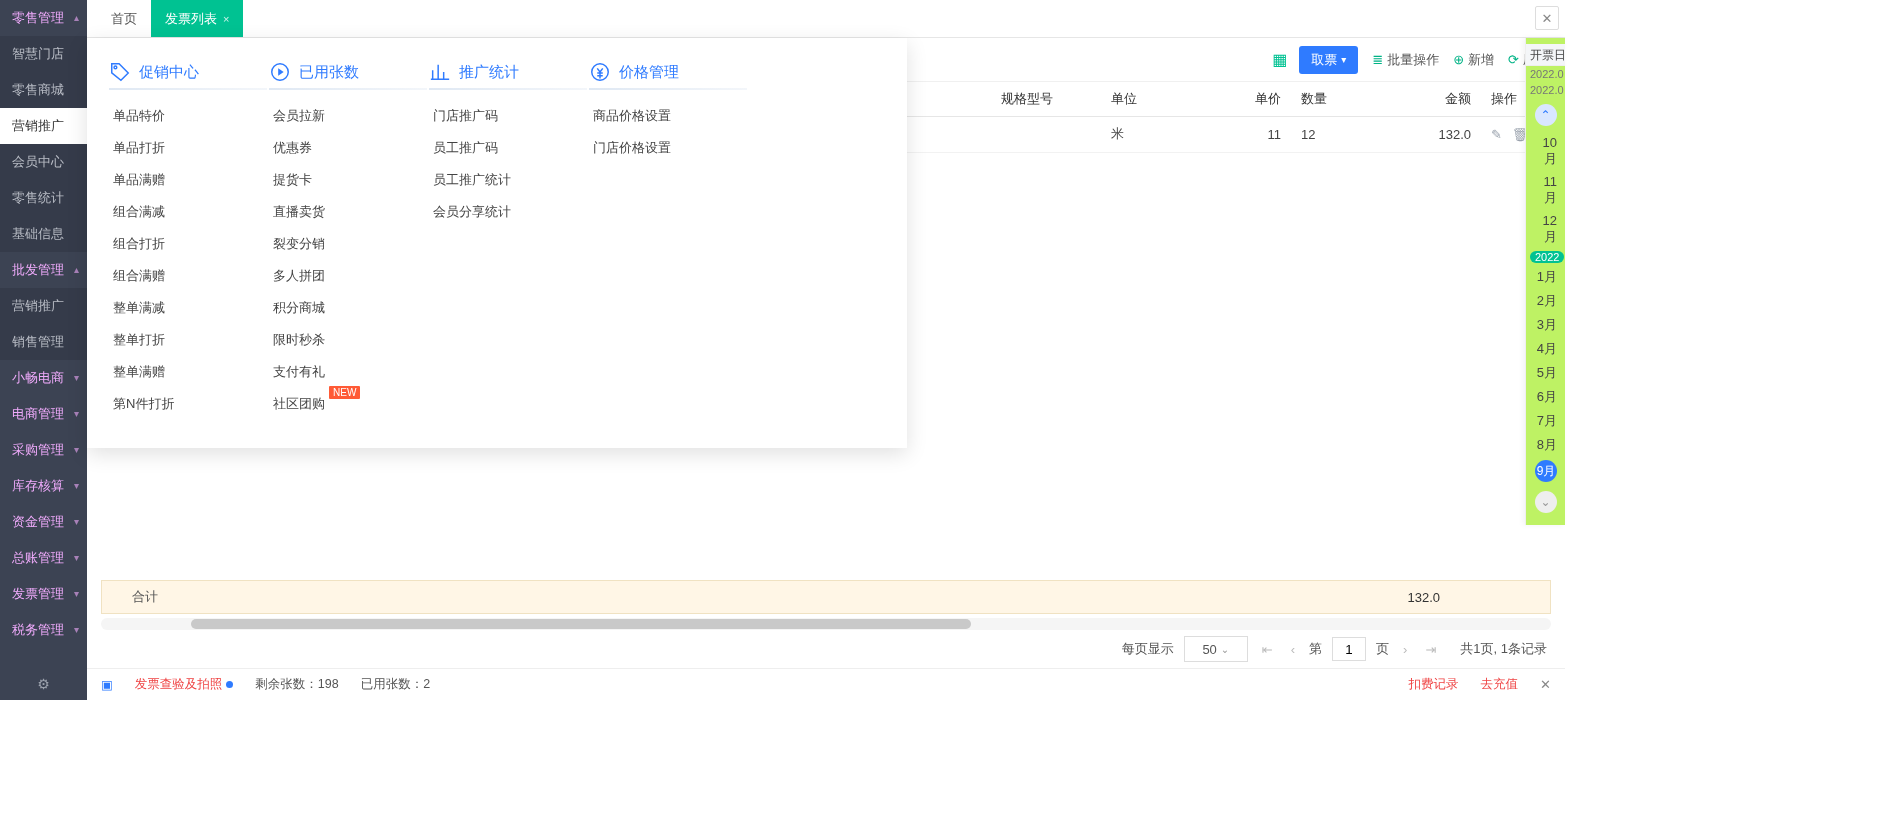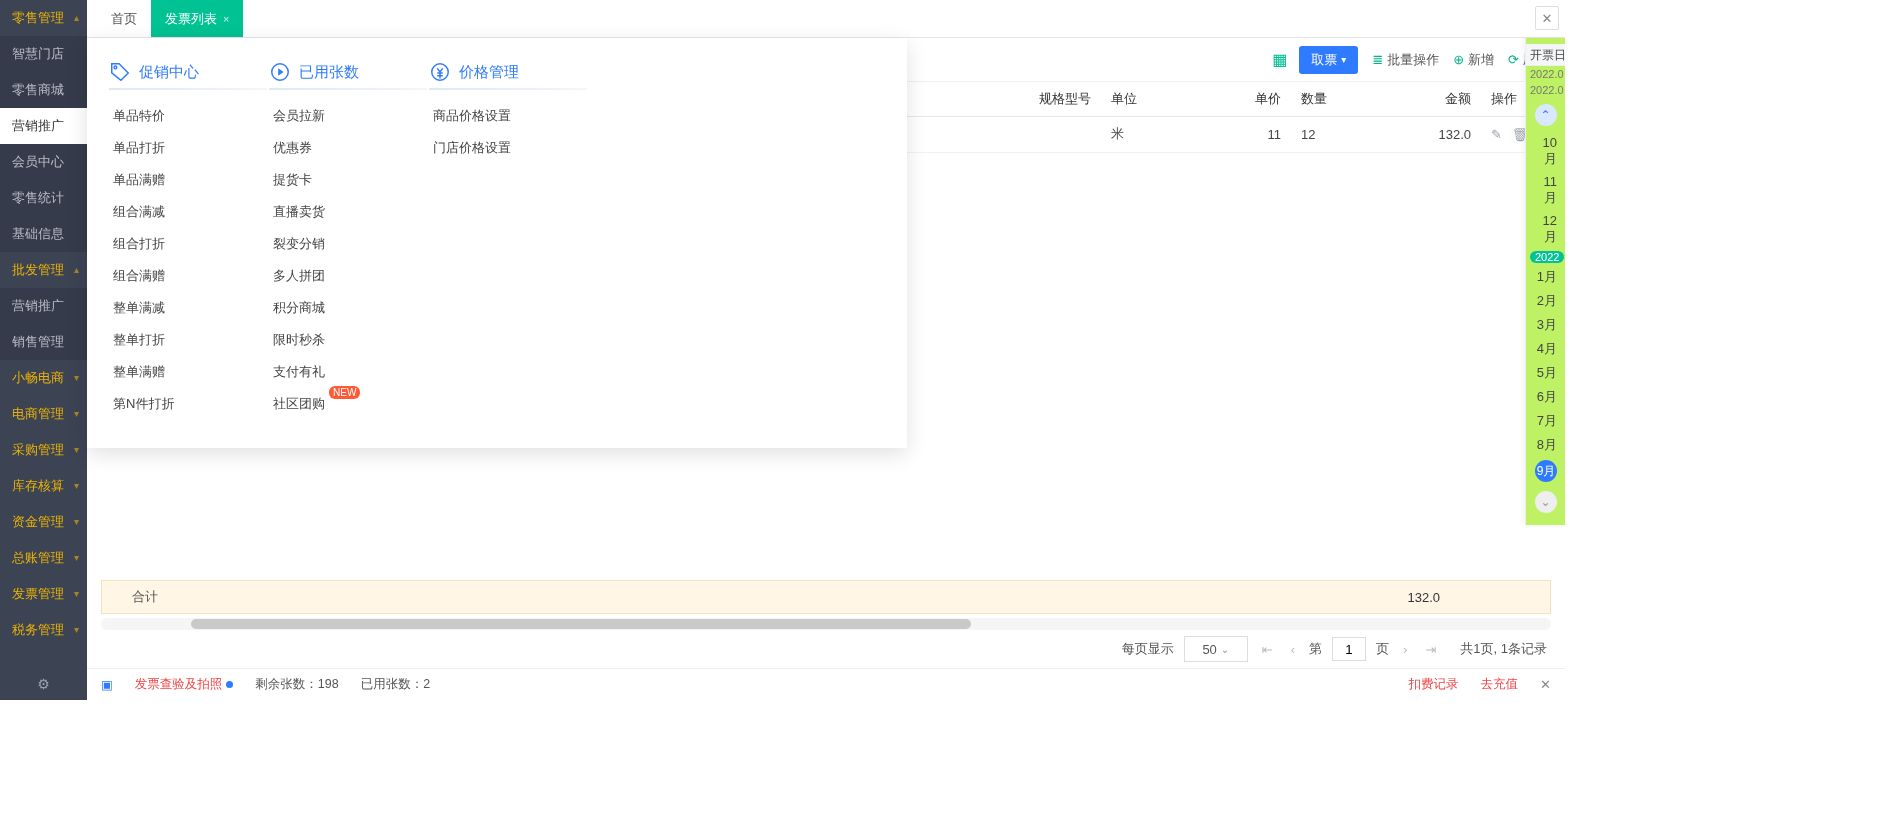--- a/index.html
+++ b/index.html
@@ -1,21 +1,21 @@
 <!DOCTYPE html>
 <html><head>
   <meta charset="utf-8">
   <style>
     * { margin:0; padding:0; box-sizing:border-box; font-family:"Microsoft YaHei","PingFang SC",Arial; }
     body { font-size:13px; color:#333; background:#fff; overflow:hidden; }
     .app { display:flex; height:700px; width:1565px; position:relative; }
     
     .sidebar { width:87px; background:#3c4353; color:#c8ccd5; flex-shrink:0; display:flex; flex-direction:column; }
     .side-item { height:36px; line-height:36px; padding-left:12px; cursor:pointer; font-size:13px; display:flex; align-items:center; justify-content:space-between; padding-right:8px;}
-    .side-item.group { color:#eab308; }
+    .side-item.group { color:#f0abfc; }
     .side-item.sub { color:#b9bdc6; background:#353b4a;}
     .side-item.active { background:#fff; color:#333; }
     .side-item .arrow { font-size:10px; opacity:.6;}
     .side-bottom { margin-top:auto; height:32px; display:flex; align-items:center; justify-content:center; color:#9aa0ab; font-size:14px;}
     
     .main { flex:1; display:flex; flex-direction:column; min-width:0; position:relative;}
     .tabs { height:38px; display:flex; align-items:stretch; border-bottom:1px solid #e6e6e6; padding-left:10px; position:relative;}
     .tab { padding:0 14px; display:flex; align-items:center; font-size:13px; cursor:pointer; color:#555;}
     .tab.active { background:#00c292; color:#fff; }
     .tab .x { margin-left:6px; font-size:11px; opacity:.8;}
@@ -62,21 +62,21 @@
     .fly .mo.cur span{ background:#2f7bff; color:#fff; border-radius:50%; width:22px; height:22px; display:inline-flex; align-items:center; justify-content:center; font-size:12px;}
     
     .mega { position:absolute; left:87px; top:38px; width:820px; background:#fff; box-shadow:0 6px 20px rgba(0,0,0,.12); padding:18px 22px 28px 22px; display:flex; gap:2px; z-index:50;}
     .mega-col { width:158px; }
     .mega-head { display:flex; align-items:center; gap:8px; height:34px; border-bottom:2px solid #e9eef5; margin-bottom:10px; padding-right:6px; position:relative;}
     .mega-head::after{content:""; position:absolute; bottom:-2px; left:0; width:100%; height:2px; background:linear-gradient(90deg,#dfe8f3,#f3f6fa);}
     .mega-head .ic { width:22px; height:22px; color:#2f7bff; display:flex; align-items:center; justify-content:center;}
     .mega-head .ic svg{width:22px;height:22px;fill:none;stroke:#2f7bff;stroke-width:1.6;}
     .mega-head .t { color:#2f7bff; font-size:15px; font-weight:500;}
     .mega-item { height:32px; line-height:32px; font-size:13px; color:#444; cursor:pointer; padding-left:4px; position:relative;}
-    .mega-item .new { position:absolute; top:-2px; margin-left:4px; background:#ff5a36; color:#fff; font-size:10px; border-radius:6px; padding:0 4px; line-height:13px;}
+    .mega-item .new { position:absolute; top:-2px; margin-left:4px; background:#ff5a36; color:#fff; font-size:10px; border-radius:1px; padding:0 4px; line-height:13px;}
   </style>
 </head>
 <body>
 
 <div class="app">
 
   <div class="sidebar" id="sidebar">
       <div class="side-item group">
         <span>零售管理</span>
         <span class="arrow">▴</span>
@@ -159,21 +159,21 @@
           <span class="ic">⟳</span>
           <span>刷新</span>
         </div>
     </div>
 
     <div class="tbl-wrap">
       <table class="tbl">
         <thead>
             <tr id="thead-row">
               <th>商品名称</th>
-              <th style="width: 110px; text-align: right;">规格型号</th>
+              <th style="width: 110px;">规格型号</th>
               <th style="width: 70px;">单位</th>
               <th class="num" style="width: 120px;">单价</th>
               <th style="width: 90px;">数量</th>
               <th class="num" style="width: 100px;">金额</th>
               <th style="width: 70px;">操作</th>
             </tr>
           </thead>
         <tbody>
           <tr>
             <td><span style="margin-right:26px;">5.96</span><span>*货物*哈哈哈哈</span></td>
@@ -293,20 +293,34 @@
         <div class="mega-item">多人拼团</div>
         <div class="mega-item">积分商城</div>
         <div class="mega-item">限时秒杀</div>
         <div class="mega-item">支付有礼</div>
         <div class="mega-item">社区团购<span class="new">NEW</span></div>
       </div>
       <div class="mega-col">
         <div class="mega-head">
           <span class="ic">
             <svg viewBox="0 0 24 24">
+              <path d="M4 20V10m6 10V4m6 16v-8M2 20h20"></path>
+            </svg>
+          </span>
+          <span class="t">推广统计</span>
+        </div>
+        <div class="mega-item">门店推广码</div>
+        <div class="mega-item">员工推广码</div>
+        <div class="mega-item">员工推广统计</div>
+        <div class="mega-item">会员分享统计</div>
+      </div>
+      <div class="mega-col">
+        <div class="mega-head">
+          <span class="ic">
+            <svg viewBox="0 0 24 24">
               <circle cx="12" cy="12" r="9"></circle>
               <path d="M9 8l3 4 3-4M9 13h6M9 16h6M12 12v7"></path>
             </svg>
           </span>
           <span class="t">价格管理</span>
         </div>
         <div class="mega-item">商品价格设置</div>
         <div class="mega-item">门店价格设置</div>
       </div>
     </div>

